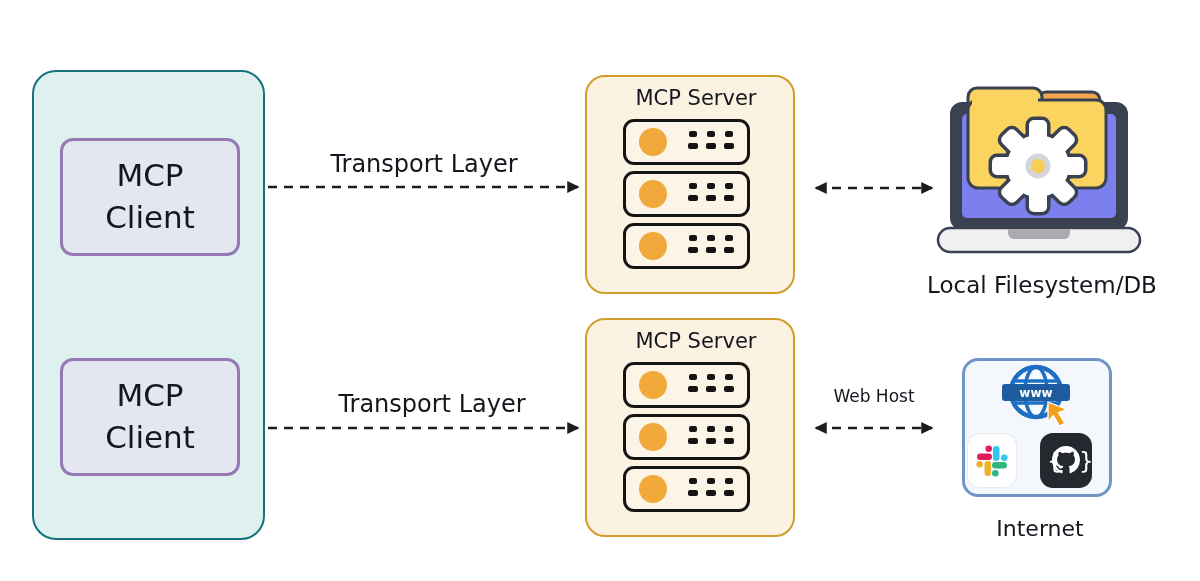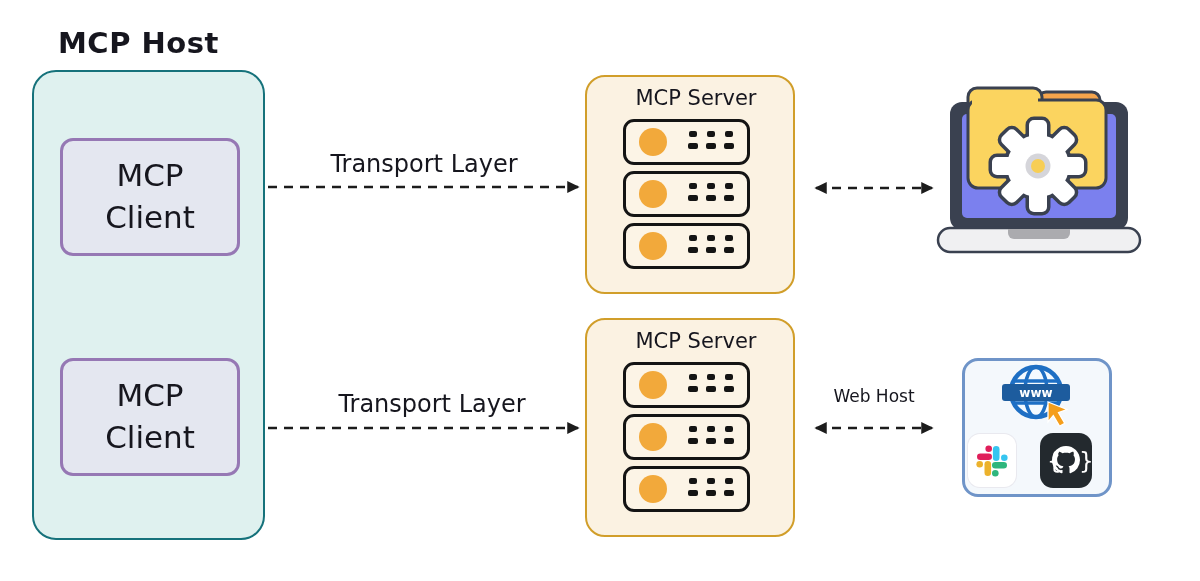--- a/index.html
+++ b/index.html
@@ -65,21 +65,20 @@
   .slack-tile{left:968px;top:434px;width:48px;height:53px;background:#ffffff;border-radius:12px;
     display:flex;align-items:center;justify-content:center;box-shadow:0 0 0 1px #e9e9ef;}
   .github-tile{left:1040px;top:433px;width:52px;height:55px;}
   svg{display:block;}
 </style>
 </head>
 <body>
 
 <div id="canvas">
 
-  <div class="abs lbl host-title">MCP Host</div>
 
   <div class="abs host-box"></div>
 
   <div class="abs client-box" id="client-1">
     <div class="txt">MCP Client</div>
   </div>
   <div class="abs client-box" id="client-2">
     <div class="txt">MCP Client</div>
   </div>
 
@@ -208,20 +207,21 @@
         <rect x="-9" y="-46" width="18" height="30" rx="5" transform="rotate(180)"></rect>
         <rect x="-9" y="-46" width="18" height="30" rx="5" transform="rotate(225)"></rect>
         <rect x="-9" y="-46" width="18" height="30" rx="5" transform="rotate(270)"></rect>
         <rect x="-9" y="-46" width="18" height="30" rx="5" transform="rotate(315)"></rect>
         <circle r="31"></circle>
       </g>
       <circle r="12.5" fill="#d5d5da"></circle>
       <circle r="7" fill="#f7ce55"></circle>
     </g>
   </svg>
+  <div class="abs lbl" id="localfs-label">Local Filesystem/DB</div>
 
   <div class="abs internet-box"></div>
 
   <svg class="abs" style="left:998px;top:362px;" width="78" height="72" viewBox="0 0 78 72">
     <circle cx="38" cy="30" r="25" style="fill:#f4faff;stroke:var(--c-globe_blue);" stroke-width="4.5"></circle>
     <ellipse cx="38" cy="30" rx="11" ry="25" fill="none" style="stroke:var(--c-globe_blue);" stroke-width="3.5"></ellipse>
     <line x1="16.5" y1="19" x2="59.5" y2="19" style="stroke:var(--c-globe_blue);" stroke-width="3.5"></line>
     <line x1="16.5" y1="41" x2="59.5" y2="41" style="stroke:var(--c-globe_blue);" stroke-width="3.5"></line>
     <rect x="4" y="22" width="68" height="17" rx="3" style="fill:var(--c-banner_blue);"></rect>
     <text x="38" y="35" text-anchor="middle" font-family="DejaVu Sans, sans-serif" font-size="12" font-weight="bold" fill="#ffffff">www</text>
@@ -247,14 +247,15 @@
     <svg width="52" height="55" viewBox="0 0 52 55">
       <rect x="0" y="0" width="52" height="55" rx="13" style="fill:var(--c-github_bg);"></rect>
       <text x="7" y="36" font-family="DejaVu Sans, sans-serif" font-size="23" fill="#ffffff">{</text>
       <text x="39" y="36" font-family="DejaVu Sans, sans-serif" font-size="23" fill="#ffffff">}</text>
       <g transform="translate(12,13) scale(1.75)">
         <path fill-rule="evenodd" clip-rule="evenodd" fill="#ffffff" d="M8 0C3.58 0 0 3.58 0 8c0 3.54 2.29 6.53 5.47 7.59.4.07.55-.17.55-.38 0-.19-.01-.82-.01-1.49-2.01.37-2.53-.49-2.69-.94-.09-.23-.48-.94-.82-1.13-.28-.15-.68-.52-.01-.53.63-.01 1.08.58 1.23.82.72 1.21 1.87.87 2.33.66.07-.52.28-.87.51-1.07-1.78-.2-3.64-.89-3.64-3.95 0-.87.31-1.59.82-2.15-.08-.2-.36-1.02.08-2.12 0 0 .67-.21 2.2.82.64-.18 1.32-.27 2-.27s1.36.09 2 .27c1.53-1.04 2.2-.82 2.2-.82.44 1.1.16 1.92.08 2.12.51.56.82 1.27.82 2.15 0 3.07-1.87 3.75-3.65 3.95.29.25.54.73.54 1.48 0 1.07-.01 1.93-.01 2.2 0 .21.15.46.55.38A8.013 8.013 0 0 0 16 8c0-4.42-3.58-8-8-8z"></path>
       </g>
     </svg>
   </div>
 
+  <div class="abs lbl" id="internet-label">Internet</div>
 
 </div>
 
 </body></html>

